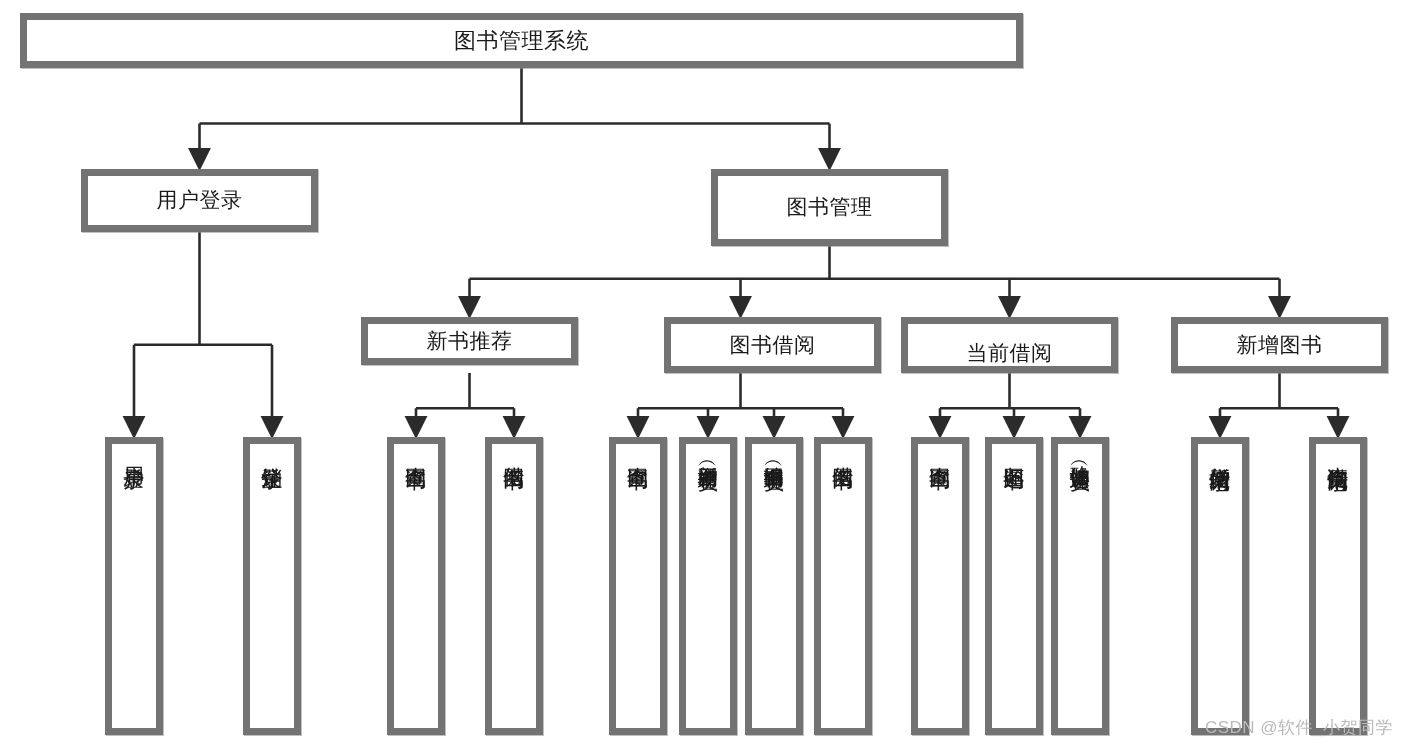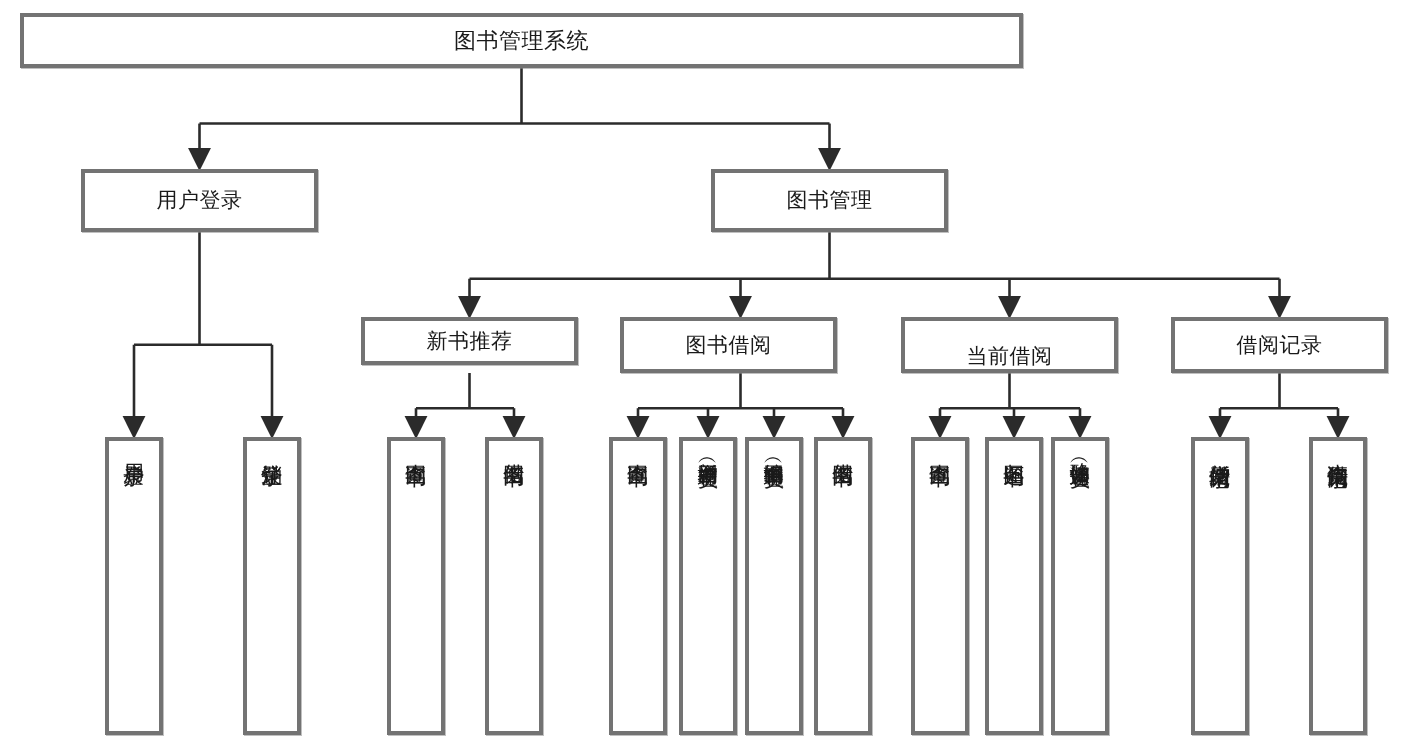--- a/index.html
+++ b/index.html
@@ -22,21 +22,21 @@
     left: 0;
     top: 0;
     width: 1405px;
     height: 747px;
     pointer-events: none;
   }
   .node {
     position: absolute;
     box-sizing: border-box;
     background: #ffffff;
-    border: 4px solid #737373;
+    border: 7px solid #737373;
     box-shadow: 1px 1px 0 rgba(140,140,140,0.55);
     display: flex;
     align-items: center;
     justify-content: center;
     color: #1a1a1a;
   }
   .node-label {
     display: block;
     text-align: center;
     line-height: 1.18;
@@ -121,34 +121,34 @@
         <path d="M 1338 408.2 L 1338 435" marker-end="url(#arrow)"></path>
       </g>
   </svg>
   <div id="node-layer">
       <div class="node horiz root" style="left: 20px; top: 13px; width: 1003px; height: 55px;">
         <span class="node-label">图书管理系统</span>
       </div>
       <div class="node horiz" style="left: 81px; top: 169px; width: 237px; height: 63px;">
         <span class="node-label">用户登录</span>
       </div>
-      <div class="node horiz" style="left: 711px; top: 169px; width: 237px; height: 63px;">
+      <div class="node horiz" style="left: 711px; top: 169px; width: 237px; height: 77px;">
         <span class="node-label">图书管理</span>
       </div>
       <div class="node horiz" style="left: 361px; top: 317px; width: 217px; height: 48px;">
         <span class="node-label">新书推荐</span>
       </div>
-      <div class="node horiz" style="left: 620px; top: 317px; width: 217px; height: 56px;">
+      <div class="node horiz" style="left: 664px; top: 317px; width: 217px; height: 56px;">
         <span class="node-label">图书借阅</span>
       </div>
       <div class="node horiz" style="left: 901px; top: 317px; width: 217px; height: 56px; align-items: flex-end;">
         <span class="node-label">当前借阅</span>
       </div>
       <div class="node horiz" style="left: 1171px; top: 317px; width: 217px; height: 56px;">
-        <span class="node-label">借阅记录</span>
+        <span class="node-label">新增图书</span>
       </div>
       <div class="node vert" style="left: 105px; top: 437px; width: 58px; height: 298px;">
         <span class="node-label">用户登录</span>
       </div>
       <div class="node vert" style="left: 243px; top: 437px; width: 58px; height: 298px;">
         <span class="node-label">注销登录</span>
       </div>
       <div class="node vert" style="left: 387px; top: 437px; width: 58px; height: 298px;">
         <span class="node-label">查询图书</span>
       </div>
@@ -176,13 +176,14 @@
       <div class="node vert tall-text" style="left: 1051px; top: 437px; width: 58px; height: 298px;">
         <span class="node-label">确认归还（管理员）</span>
       </div>
       <div class="node vert" style="left: 1191px; top: 437px; width: 58px; height: 298px;">
         <span class="node-label">新增借阅记录</span>
       </div>
       <div class="node vert" style="left: 1309px; top: 437px; width: 58px; height: 298px;">
         <span class="node-label">查询借阅记录</span>
       </div>
     </div>
+  <div class="watermark">CSDN @软件_小贺同学</div>
 </div>
 
 </body></html>

